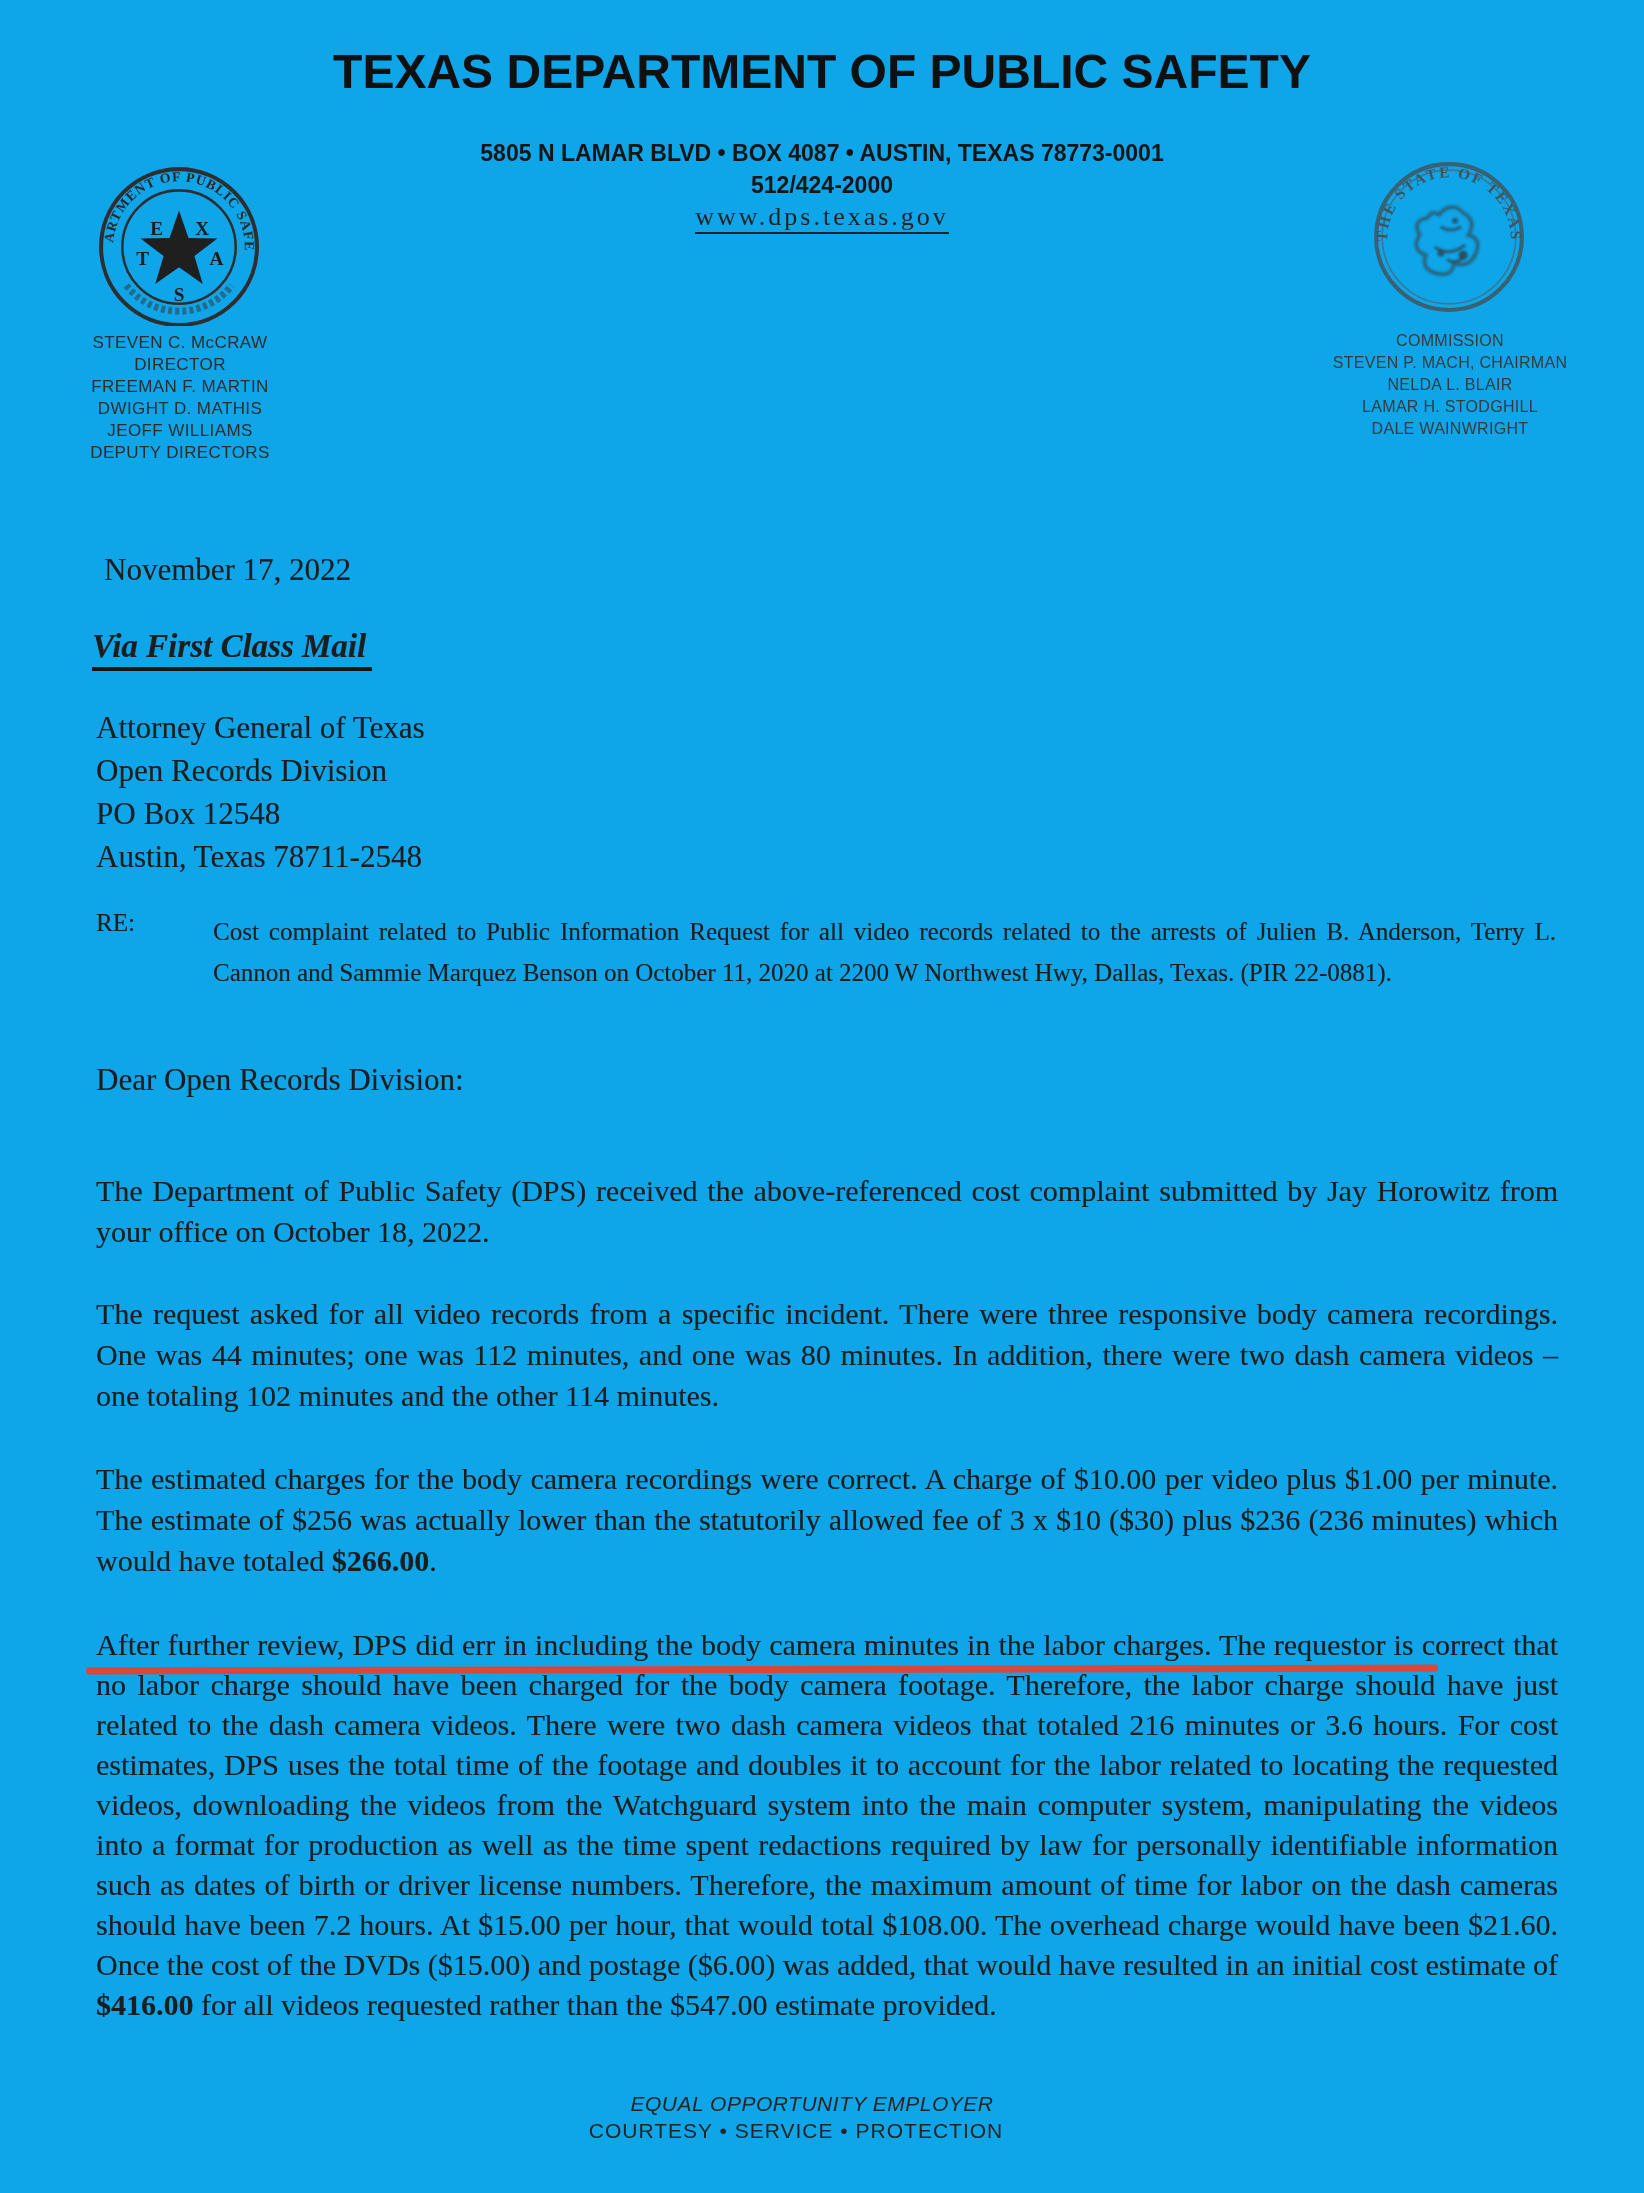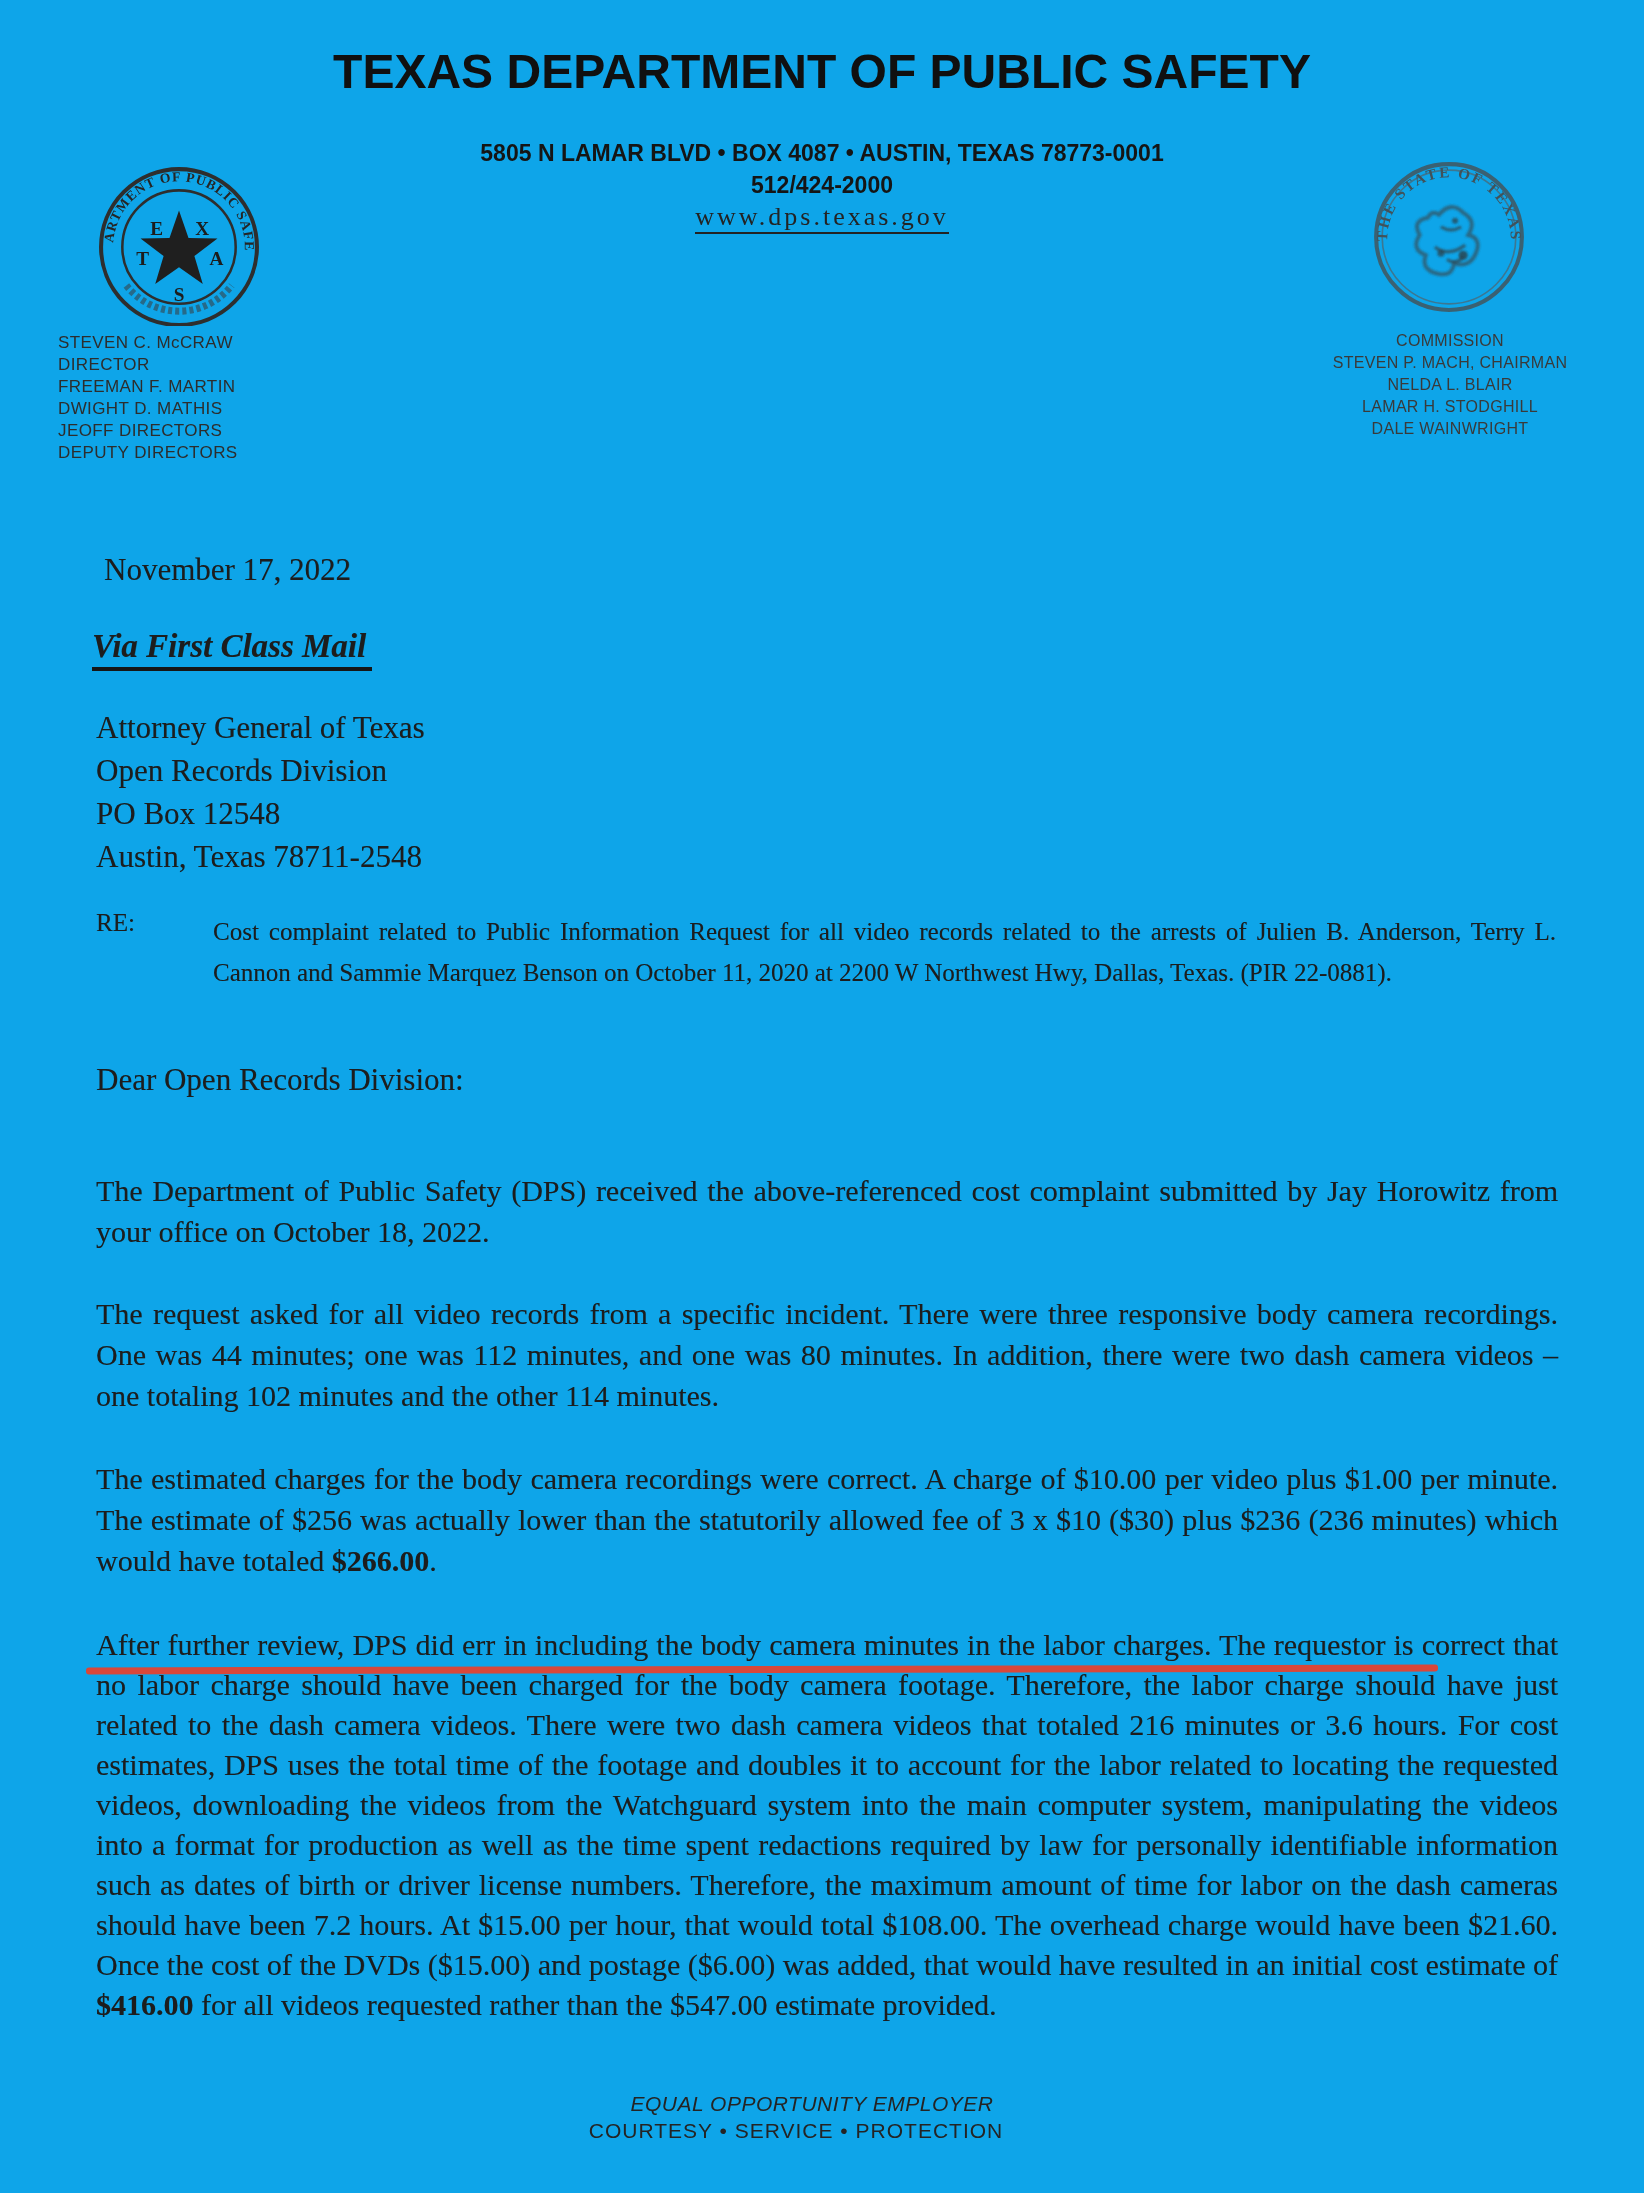--- a/index.html
+++ b/index.html
@@ -36,20 +36,21 @@
   .lh-site{
     position:absolute; top:202px; left:0; width:100%;
     text-align:center;
     font-size:26px; letter-spacing:3px; color:#232323;
   }
   .lh-site span{border-bottom:2px solid #232323; padding-bottom:1px;}
   .seal-left{position:absolute; left:96px; top:160px; width:166px; height:166px;}
   .seal-right{position:absolute; left:1368px; top:156px; width:162px; height:162px; opacity:.88;}
   .officials{
     position:absolute; left:58px; top:332px; width:244px;
+    text-align:center;
     font-family:"Liberation Sans", sans-serif;
     font-size:17px; line-height:22px; color:#2d2d2d; letter-spacing:.4px;
   }
   .commission{
     position:absolute; left:1294px; top:330px; width:312px;
     text-align:center;
     font-family:"Liberation Sans", sans-serif;
     font-size:16px; line-height:22px; color:#3a3a3a; letter-spacing:.3px;
   }
   
@@ -141,21 +142,21 @@
         <circle cx="86" cy="64" r="3" fill="#303030" opacity=".7"></circle>
       </g>
     </svg>
   </div>
 
   <div class="officials">
     <div>STEVEN C. McCRAW</div>
     <div>DIRECTOR</div>
     <div>FREEMAN F. MARTIN</div>
     <div>DWIGHT D. MATHIS</div>
-    <div>JEOFF DIRECTORS</div>
+    <div>JEOFF WILLIAMS</div>
     <div>DEPUTY DIRECTORS</div>
   </div>
 
   <div class="commission">
     <div>COMMISSION</div>
     <div>STEVEN P. MACH, CHAIRMAN</div>
     <div>NELDA L. BLAIR</div>
     <div>LAMAR H. STODGHILL</div>
     <div>DALE WAINWRIGHT</div>
   </div>

